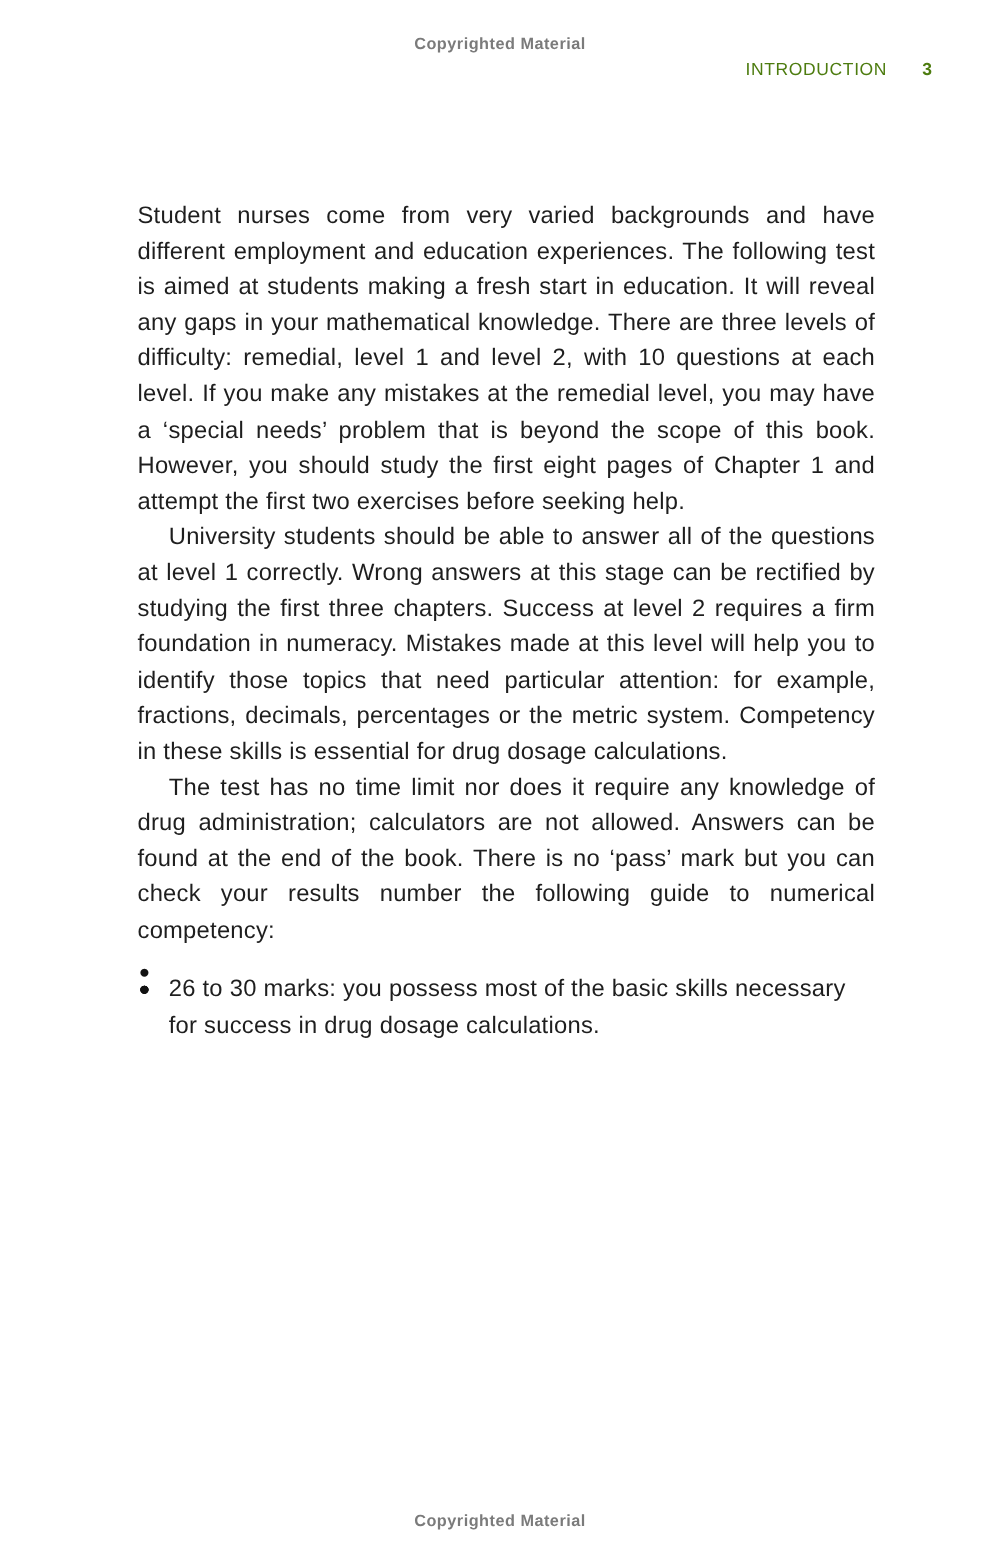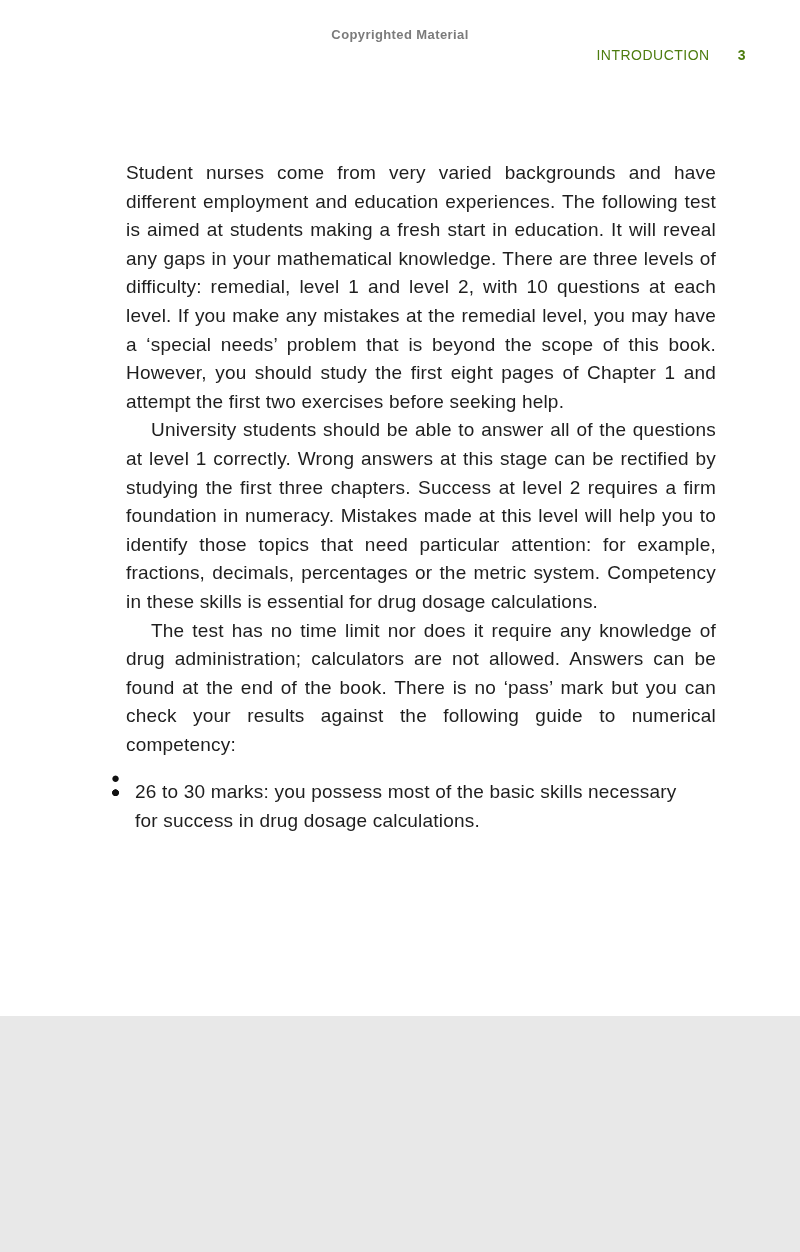--- a/index.html
+++ b/index.html
@@ -1,20 +1,20 @@
 <!DOCTYPE html>
 <html><head>
 <meta charset="utf-8">
 <style>
   * { margin: 0; padding: 0; box-sizing: border-box; }
   html, body { background: #e8e8e8; }
   .page {
     position: relative;
     width: 800px;
-    height: 1016px;
+    height: 1252px;
     background: #ffffff;
     font-family: "Liberation Sans", sans-serif;
     color: #1e1e1e;
     overflow: hidden;
     margin: 0 auto;
   }
   .watermark {
     position: absolute;
     left: 0;
     width: 100%;
@@ -47,21 +47,21 @@
     font-size: 31px;
     font-weight: bold;
     letter-spacing: -0.5px;
     line-height: 1.15;
     color: #121212;
     white-space: nowrap;
   }
   .body-text {
     position: absolute;
     top: 159px;
-    left: 126px;
+    left: 110px;
     width: 590px;
     font-size: 19px;
     line-height: 28.6px;
     letter-spacing: 0.2px;
     text-align: justify;
     color: #1e1e1e;
   }
   .body-text p { margin: 0; }
   .body-text p.indent { text-indent: 25px; }
   ul.bullets {
@@ -98,21 +98,21 @@
   <div class="watermark top">Copyrighted Material</div>
 
   <div class="running-head">
     <span class="rh-title">INTRODUCTION</span><span class="rh-page">3</span>
   </div>
 
 
   <div class="body-text">
     <p>Student nurses come from very varied backgrounds and have different employment and education experiences. The following test is aimed at students making a fresh start in education. It will reveal any gaps in your mathematical knowledge. There are three levels of difficulty: remedial, level 1 and level 2, with 10 questions at each level. If you make any mistakes at the remedial level, you may have a ‘special needs’ problem that is beyond the scope of this book. However, you should study the first eight pages of Chapter 1 and attempt the first two exercises before seeking help.</p>
     <p class="indent">University students should be able to answer all of the questions at level 1 correctly. Wrong answers at this stage can be rectified by studying the first three chapters. Success at level 2 requires a firm foundation in numeracy. Mistakes made at this level will help you to identify those topics that need particular attention: for example, fractions, decimals, percentages or the metric system. Competency in these skills is essential for drug dosage calculations.</p>
-    <p class="indent">The test has no time limit nor does it require any knowledge of drug administration; calculators are not allowed. Answers can be found at the end of the book. There is no ‘pass’ mark but you can check your results against the following guide to numerical competency:</p>
+    <p class="indent">The test has no time limit nor does it require any knowledge of drug administration; calculators are not allowed. Answers can be found at the end of the book. There is no ‘pass’ mark but you can check your results number the following guide to numerical competency:</p>
   </div>
 
   <ul class="bullets">
     <li>
       <span class="dot">●</span>
     </li>
     <li>
       <span class="dot">●</span>
     </li>
     <li>

